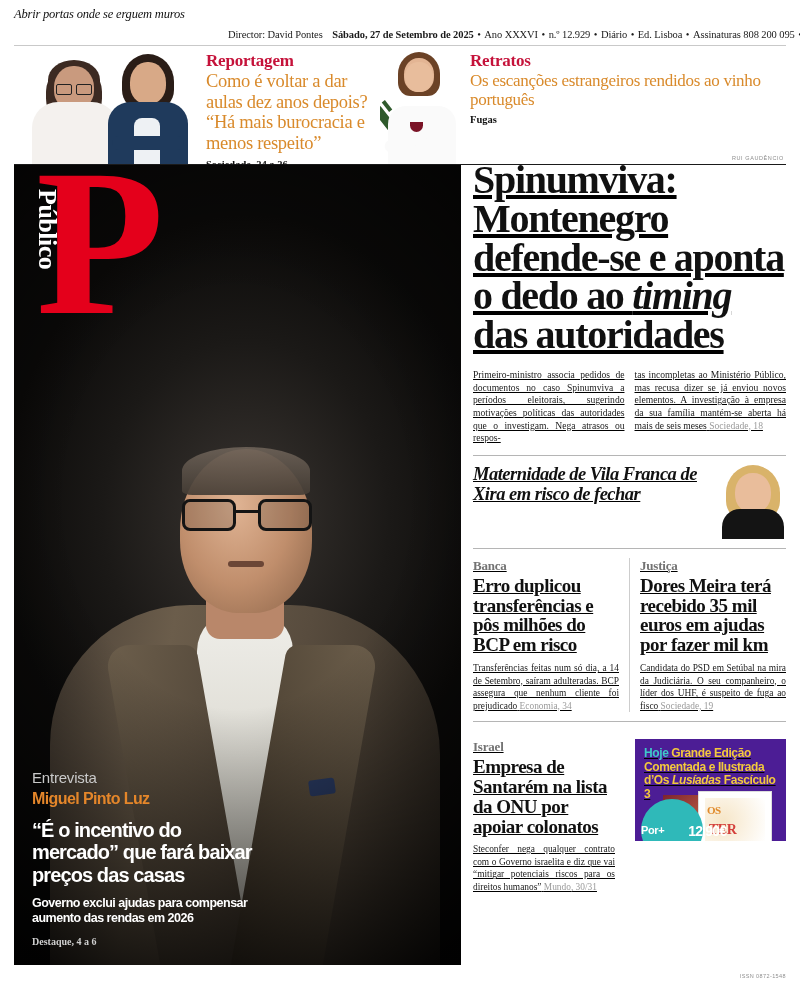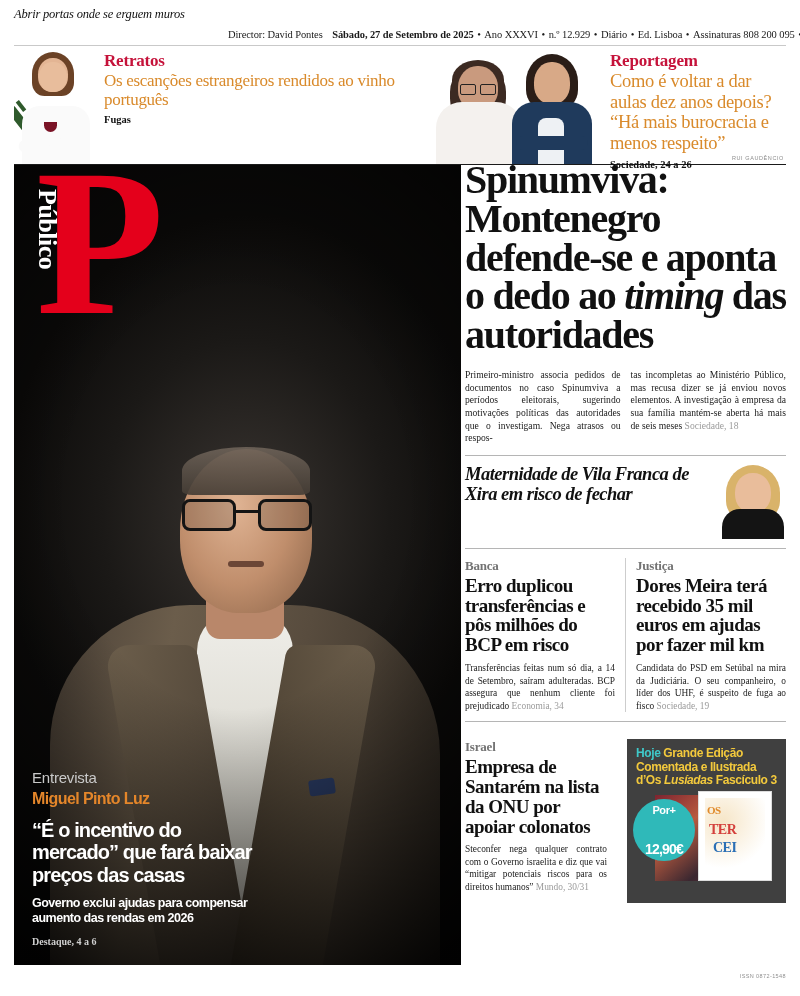--- a/index.html
+++ b/index.html
@@ -246,21 +246,21 @@
   }
   .logo-word {
     position: absolute; left: 34px; top: 14px;
     transform: rotate(90deg); transform-origin: left top;
     font-family: "Liberation Serif", serif;
     font-weight: bold; font-size: 26px; color: #ffffff;
     letter-spacing: -0.5px;
   }
 
   
-  .right-col { flex: 1 1 auto; padding-left: 4px; position: relative; }
+  .right-col { flex: 1 1 auto; padding-left: 12px; position: relative; text-decoration: underline; }
 
   .lead-head {
     font-family: "Liberation Serif", serif;
     font-weight: bold;
     font-size: 40px;
     line-height: 0.97;
     color: #111;
     letter-spacing: -1.3px;
     margin-top: -4px;
   }
@@ -318,22 +318,22 @@
   }
 
   .hr2 { border-top: 1px solid #b5b5b5; margin-top: 9px; }
 
   .bottom-row { display:flex; margin-top: 17px; }
   .bottom-left { flex: 0 0 152px; padding-right: 10px; }
   .bottom-right { flex: 1 1 auto; padding-left: 10px; }
 
   
   .promo {
-    background: #404040;
-    width: 100%; height: 164px;
+    background: #4c1d95;
+    width: 100%; height: 102px;
     position: relative; overflow: hidden;
   }
   .promo-title {
     font-family: "Liberation Sans", sans-serif;
     font-weight: bold;
     font-size: 12px; line-height: 1.12;
     color: #f3c93c; padding: 8px 8px 0 9px; letter-spacing:-0.4px;
   }
   .promo-title .hoje { color: #3fc9c9; }
   .promo-title .it { font-style: italic; }
@@ -351,21 +351,21 @@
   }
   .promo-book .t1 { position:absolute; left:8px; top:12px; font-family:"Liberation Serif",serif;
     font-weight:bold; font-size:11px; color:#e08a2b; letter-spacing:-0.5px; }
   .promo-book .t2 { position:absolute; left:10px; top:30px; font-family:"Liberation Serif",serif;
     font-weight:bold; font-size:14px; color:#d4403c; letter-spacing:-0.5px; }
   .promo-book .t3 { position:absolute; left:14px; top:48px; font-family:"Liberation Serif",serif;
     font-weight:bold; font-size:14px; color:#2b6fb5; letter-spacing:-0.5px; }
   .promo-badge {
     position:absolute; left: 6px; top: 60px; width: 62px; height: 62px;
     border-radius: 50%; background: #2fb9b9;
-    display:flex; flex-direction:column; align-items:center; justify-content:center;
+    display:flex; align-items:center; justify-content:space-between;
     color:#fff; font-family:"Liberation Sans",sans-serif; z-index:3;gap:24px;
   }
   .promo-badge .l1 { font-size: 11px; font-weight:bold; letter-spacing:-0.4px; }
   .promo-badge .l2 { font-size: 14px; font-weight:bold; letter-spacing:-0.8px; margin-top:1px; }
 
   .issn {
     position: absolute; right: 0; bottom: -14px;
     font-family: "Liberation Sans", sans-serif;
     font-size: 5.5px; color: #8f8f8f; letter-spacing: 0.4px;
   }
@@ -392,40 +392,20 @@
       <span class="sep"> • </span>
       <span>Assinaturas 808 200 095</span>
       <span class="sep"> • </span>
       
     </div>
     <div class="rule-top"></div>
   </div>
 
   <div class="teasers">
 
-    <div class="teaser-block right">
-      <div class="teaser-photo right">
-        <div class="ph-somm">
-          <div class="bottle"></div>
-          <div class="bottleneck"></div>
-          <div class="hair"></div>
-            <div class="head"></div>
-            <div class="face"></div>
-          <div class="body"></div>
-            <div class="arm"></div>
-          <div class="glass"></div>
-        </div>
-      </div>
-      <div class="teaser-text">
-        <div class="teaser-kicker">Retratos</div>
-        <div class="teaser-head">Os escanções estrangeiros rendidos ao vinho português</div>
-        <div class="teaser-sec">Fugas</div>
-      </div>
-    </div>
-
     <div class="teaser-block left">
       <div class="teaser-photo left">
         <div class="ph-teachers">
           <div class="fig fig-a">
             <div class="hair"></div>
               <div class="hair2"></div>
               <div class="hair3"></div>
             <div class="head"></div>
               <div class="glasses"></div>
             <div class="body"></div>
@@ -437,20 +417,40 @@
             <div class="body"></div>
               <div class="shirt"></div>
               <div class="arms"></div>
           </div>
         </div>
       </div>
       <div class="teaser-text">
         <div class="teaser-kicker">Reportagem</div>
         <div class="teaser-head">Como é voltar a dar aulas dez anos depois? “Há mais burocracia e menos respeito”</div>
         <div class="teaser-sec">Sociedade, 24 a 26</div>
+      </div>
+    </div>
+
+    <div class="teaser-block right">
+      <div class="teaser-photo right">
+        <div class="ph-somm">
+          <div class="bottle"></div>
+          <div class="bottleneck"></div>
+          <div class="hair"></div>
+            <div class="head"></div>
+            <div class="face"></div>
+          <div class="body"></div>
+            <div class="arm"></div>
+          <div class="glass"></div>
+        </div>
+      </div>
+      <div class="teaser-text">
+        <div class="teaser-kicker">Retratos</div>
+        <div class="teaser-head">Os escanções estrangeiros rendidos ao vinho português</div>
+        <div class="teaser-sec">Fugas</div>
       </div>
     </div>
 
   </div>
 
   <div class="main">
 
     <div class="photo-col">
       <div class="portrait">
         <div class="p-shoulders"></div>

